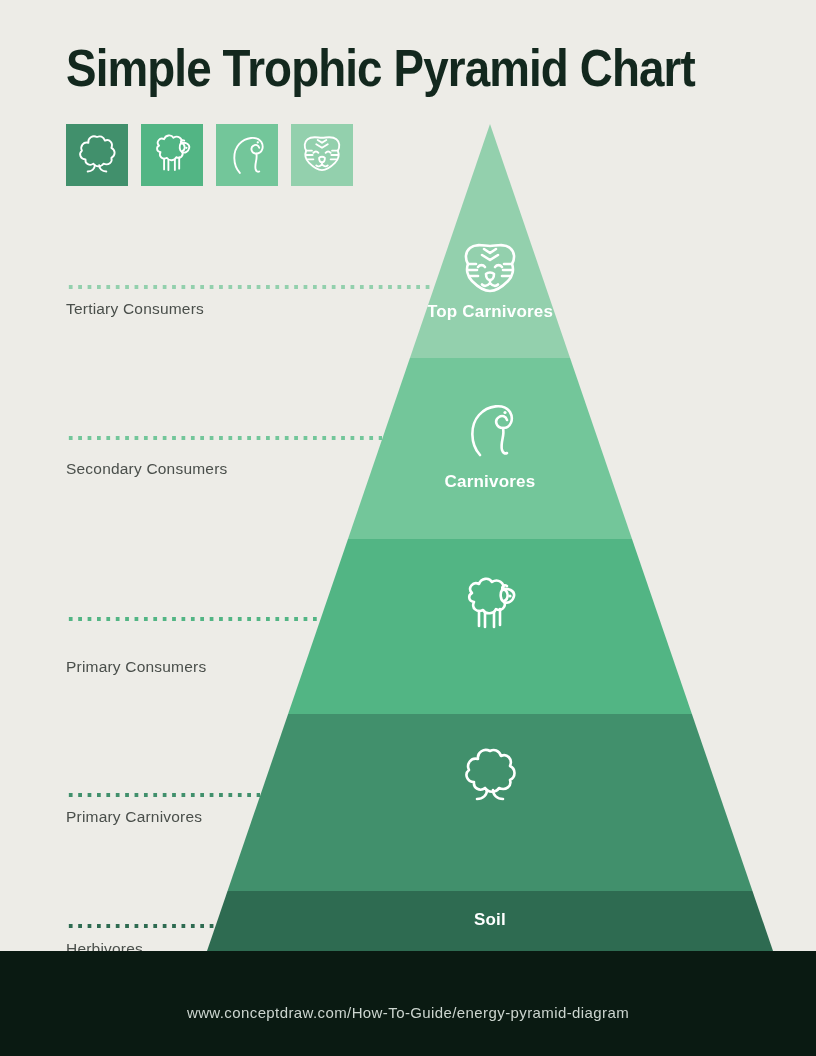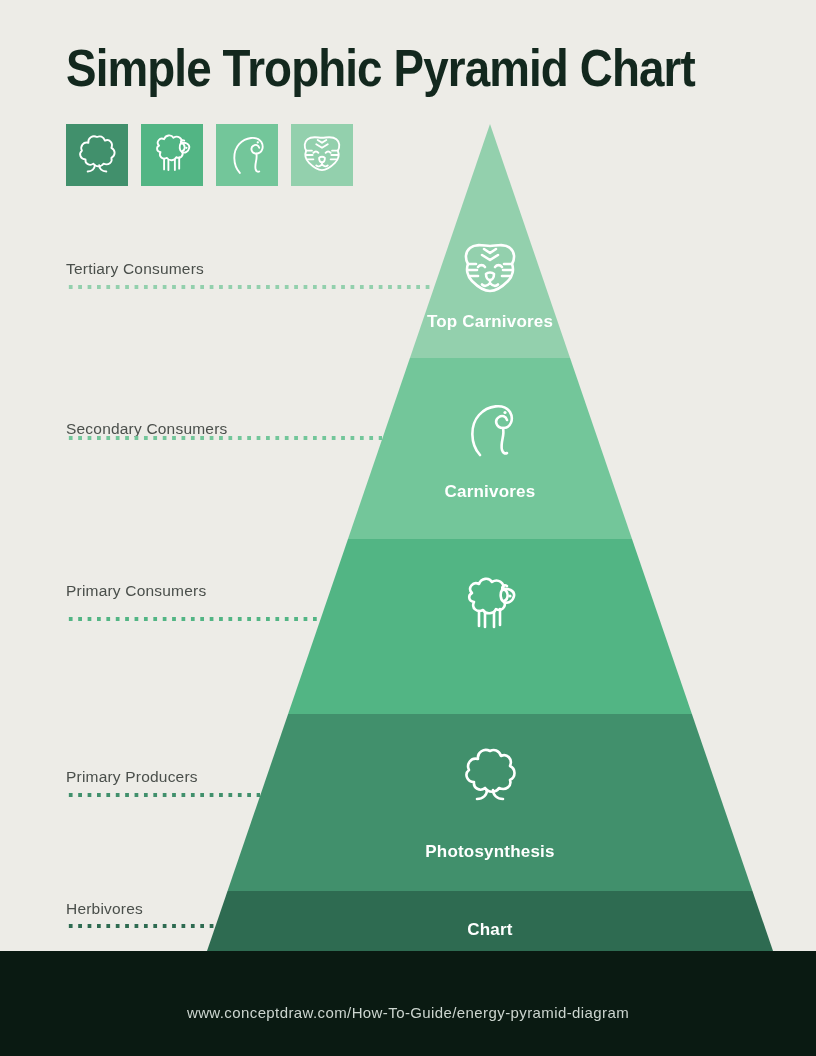--- a/index.html
+++ b/index.html
@@ -38,35 +38,35 @@
   .band-5{height:60px;background:#2e6b51;}
   .lvl-group{position:absolute;left:0;right:0;text-align:center;}
   .lvl-group svg{width:64px;height:64px;}
   .g1-icon{top:114px;} .g1-label{top:176px;}
   .g2-icon{top:274px;} .g2-label{top:346px;}
   .g3-icon{top:450px;} .g3-label{top:524px;}
   .g4-icon{top:620px;} .g4-label{top:706px;}
   .g5-label{top:784px;}
   .lvl-label{
     color:#ffffff;font-weight:bold;font-size:17px;line-height:1.45;
-    margin:10px auto;letter-spacing:0.2px;
+    margin:0 auto;letter-spacing:0.2px;
   }
   .wrap-120{width:130px;}
   
   .side-label{
     position:absolute;left:66px;
-    font-size:15.5px;color:#4a4f4b;letter-spacing:0.2px;white-space:nowrap;
+    font-size:15.5px;color:#4a4f4b;letter-spacing:0.2px;white-space:nowrap;margin-top:40px;
   }
   .dots{position:absolute;left:66px;height:6px;background-repeat:repeat-x;background-size:9.4px 6px;}
   .d1{top:284px;width:368px;background-image:radial-gradient(circle 2.4px at center,#93d0ad 98%,transparent);}
   .d2{top:435px;width:316px;background-image:radial-gradient(circle 2.4px at center,#73c69a 98%,transparent);}
   .d3{top:616px;width:254px;background-image:radial-gradient(circle 2.4px at center,#52b584 98%,transparent);}
   .d4{top:792px;width:194px;background-image:radial-gradient(circle 2.4px at center,#41906c 98%,transparent);}
   .d5{top:923px;width:149px;background-image:radial-gradient(circle 2.4px at center,#2e6b51 98%,transparent);}
-  .sl1{top:260px;} .sl2{top:420px;} .sl3{top:582px;} .sl4{top:768px;} .sl5{top:900px;}
+  .sl1{top:260px;} .sl2{top:420px;} .sl3{top:618px;} .sl4{top:768px;} .sl5{top:900px;}
   
   .footer{
     position:absolute;left:0;top:951px;width:816px;height:129px;
     background:#0a1a12;display:flex;align-items:center;justify-content:center;
   }
   .footer a{
     color:#ccd5cf;font-size:15px;letter-spacing:0.4px;text-decoration:none;
     margin-top:-6px;
   }
   
@@ -143,21 +143,21 @@
 
 <div class="side-label sl1">Tertiary Consumers</div>
 <div class="dots d1"></div>
 
 <div class="side-label sl2">Secondary Consumers</div>
 <div class="dots d2"></div>
 
 <div class="side-label sl3">Primary Consumers</div>
 <div class="dots d3"></div>
 
-<div class="side-label sl4">Primary Producers</div>
+<div class="side-label sl4">Primary Carnivores</div>
 <div class="dots d4"></div>
 
 <div class="side-label sl5">Herbivores</div>
 <div class="dots d5"></div>
 
 <div class="pyramid">
   <div class="band band-1"></div>
   <div class="band band-2"></div>
   <div class="band band-3"></div>
   <div class="band band-4"></div>
@@ -185,24 +185,21 @@
     <svg viewBox="0 0 64 64">
         <use href="#icon-sheep"></use>
       </svg>
   </div>
 
   <div class="lvl-group g4-icon">
     <svg viewBox="0 0 64 64">
         <use href="#icon-tree"></use>
       </svg>
   </div>
-  <div class="lvl-group g4-label">
-    <p class="lvl-label">Photosynthesis</p>
-  </div>
 
   <div class="lvl-group g5-label">
-    <p class="lvl-label">Chart</p>
+    <p class="lvl-label">Soil</p>
   </div>
 </div>
 
 <div class="footer">
   <a href="#">www.conceptdraw.com/How-To-Guide/energy-pyramid-diagram</a>
 </div>
 
 </body></html>

